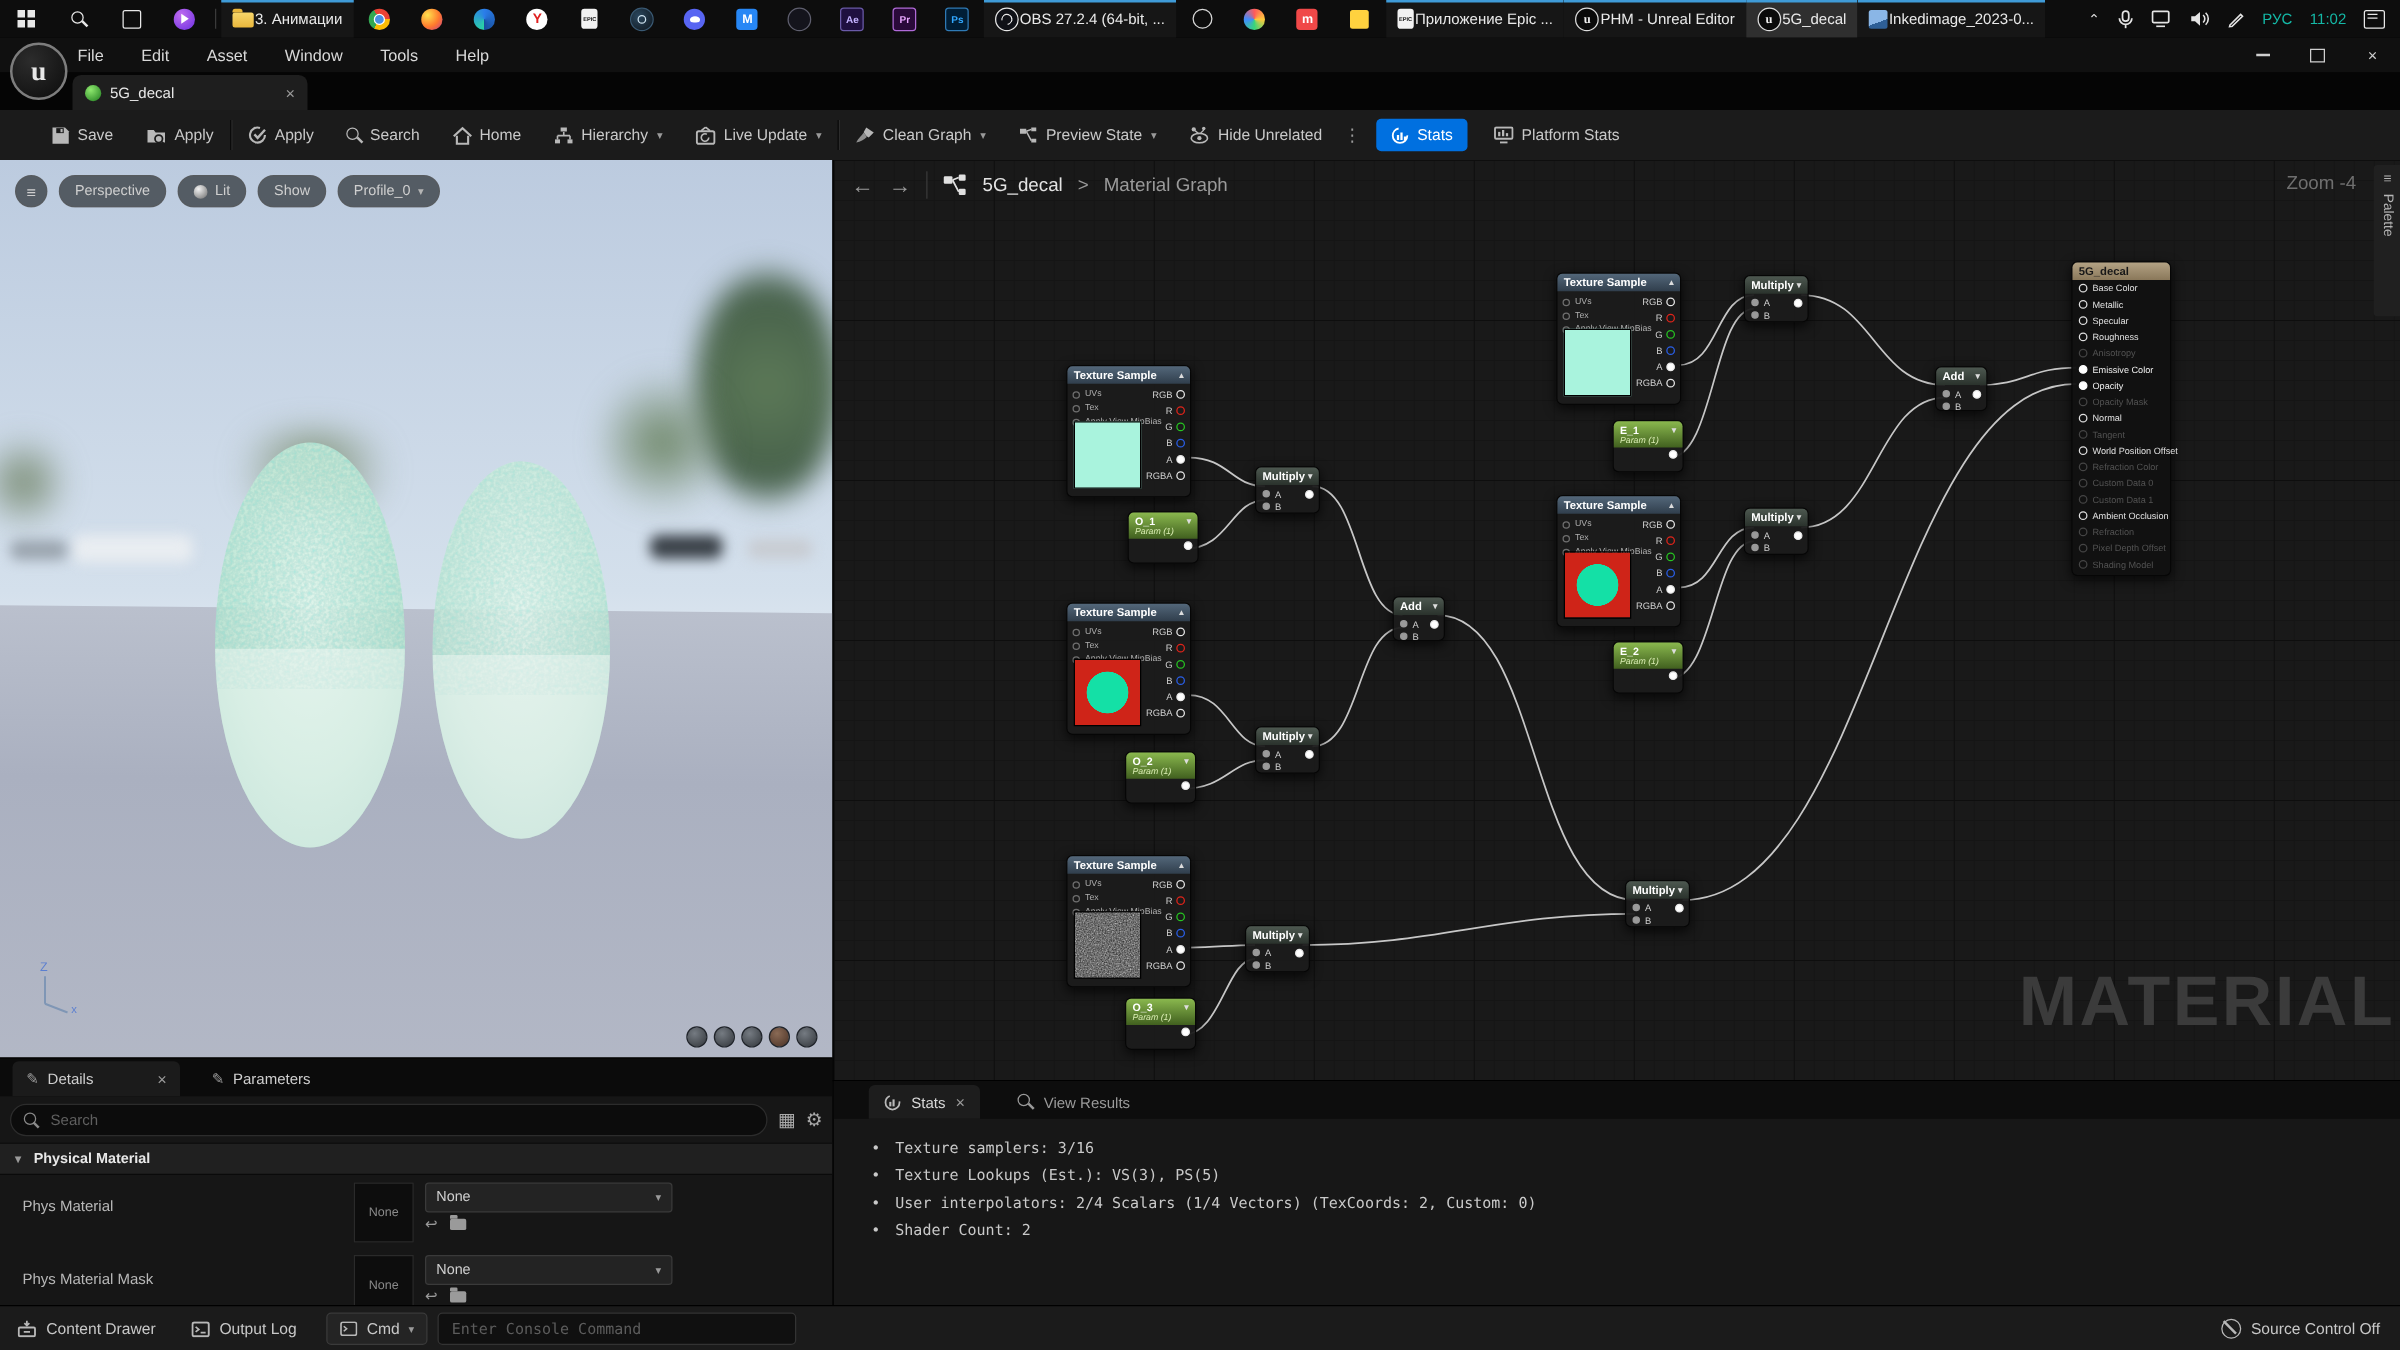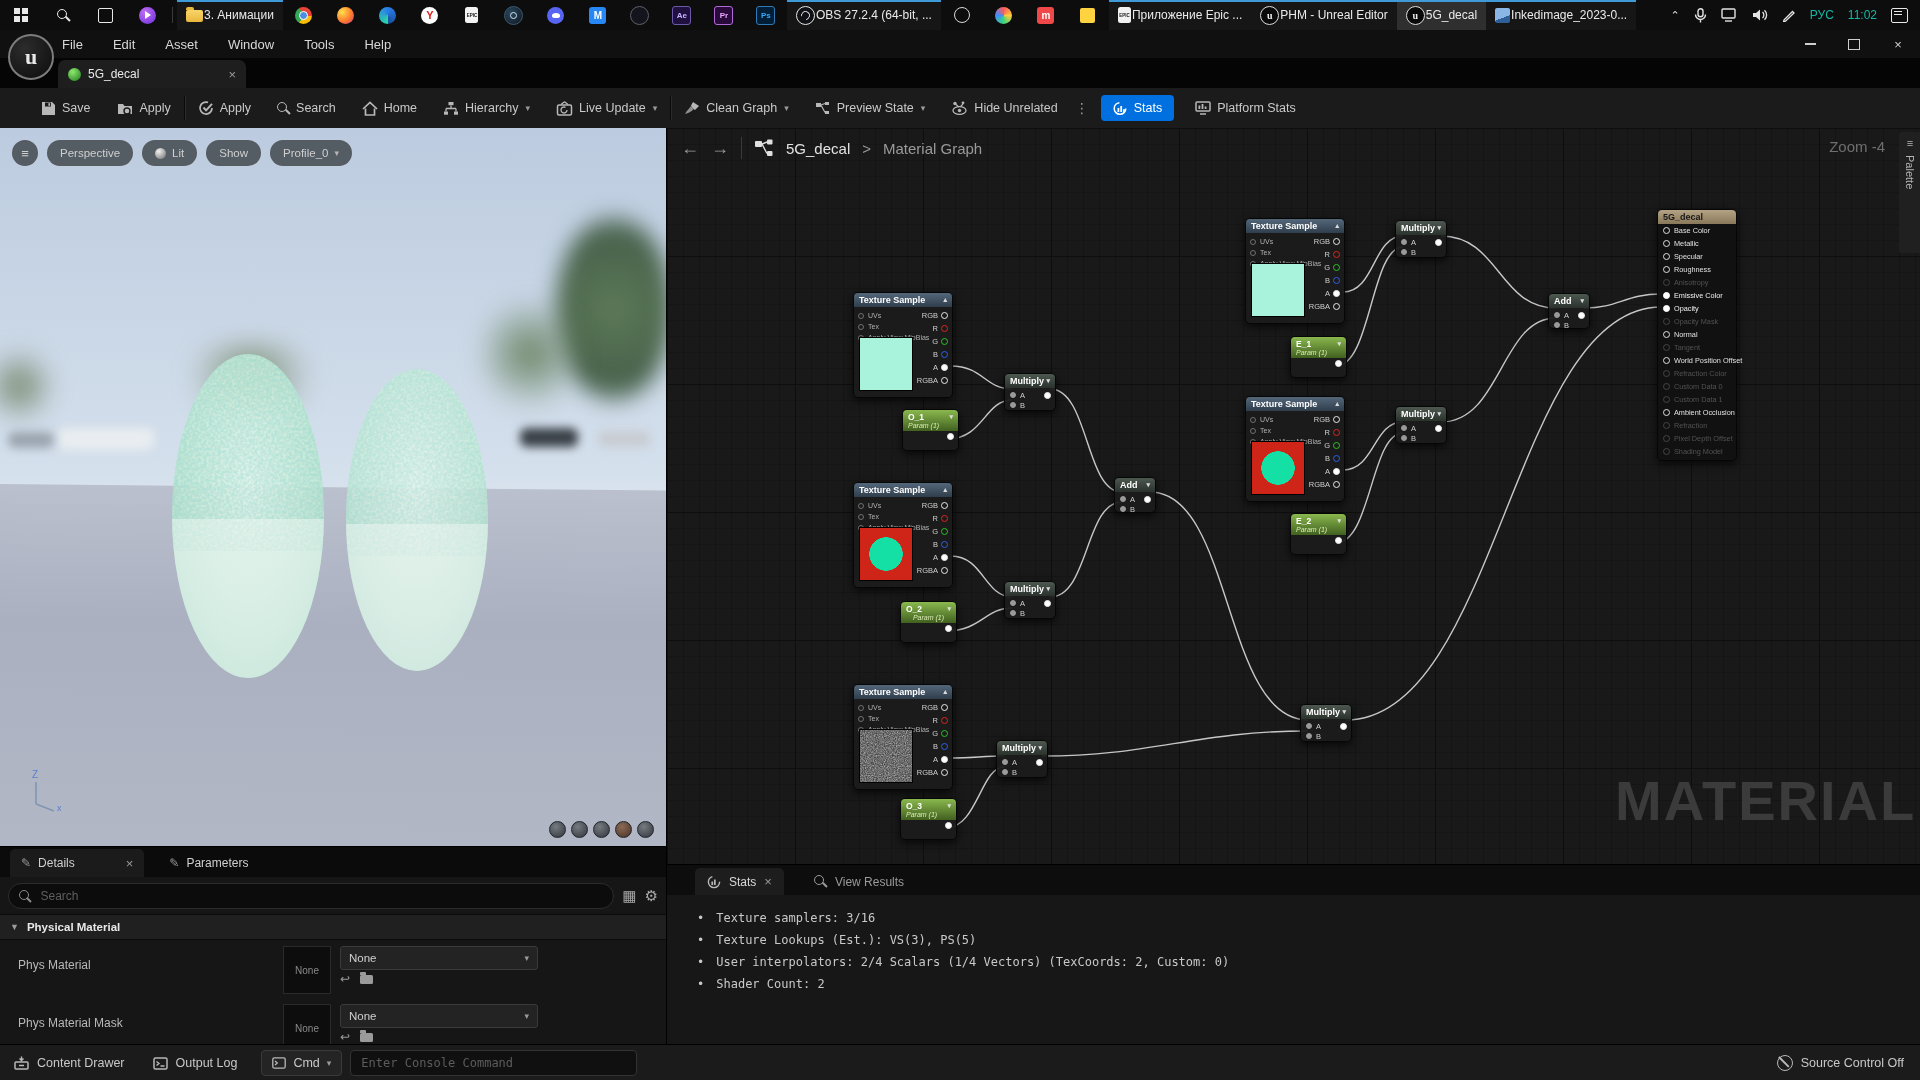--- a/index.html
+++ b/index.html
@@ -891,21 +891,21 @@
         <div class="pname">
           <span>O_1</span>
           <span class="nchev">▾</span>
         </div>
         <div class="psub">Param (1)</div>
       </div>
     <div class="pbot">
         <i class="pin"></i>
       </div>
   </div>
-  <div class="node pnd" style="left:233px;top:473px;text-align:center;">
+  <div class="node pnd" style="left:233px;top:473px;">
     <div class="phead">
         <div class="pname">
           <span>O_2</span>
           <span class="nchev">▾</span>
         </div>
         <div class="psub">Param (1)</div>
       </div>
     <div class="pbot">
         <i class="pin"></i>
       </div>

